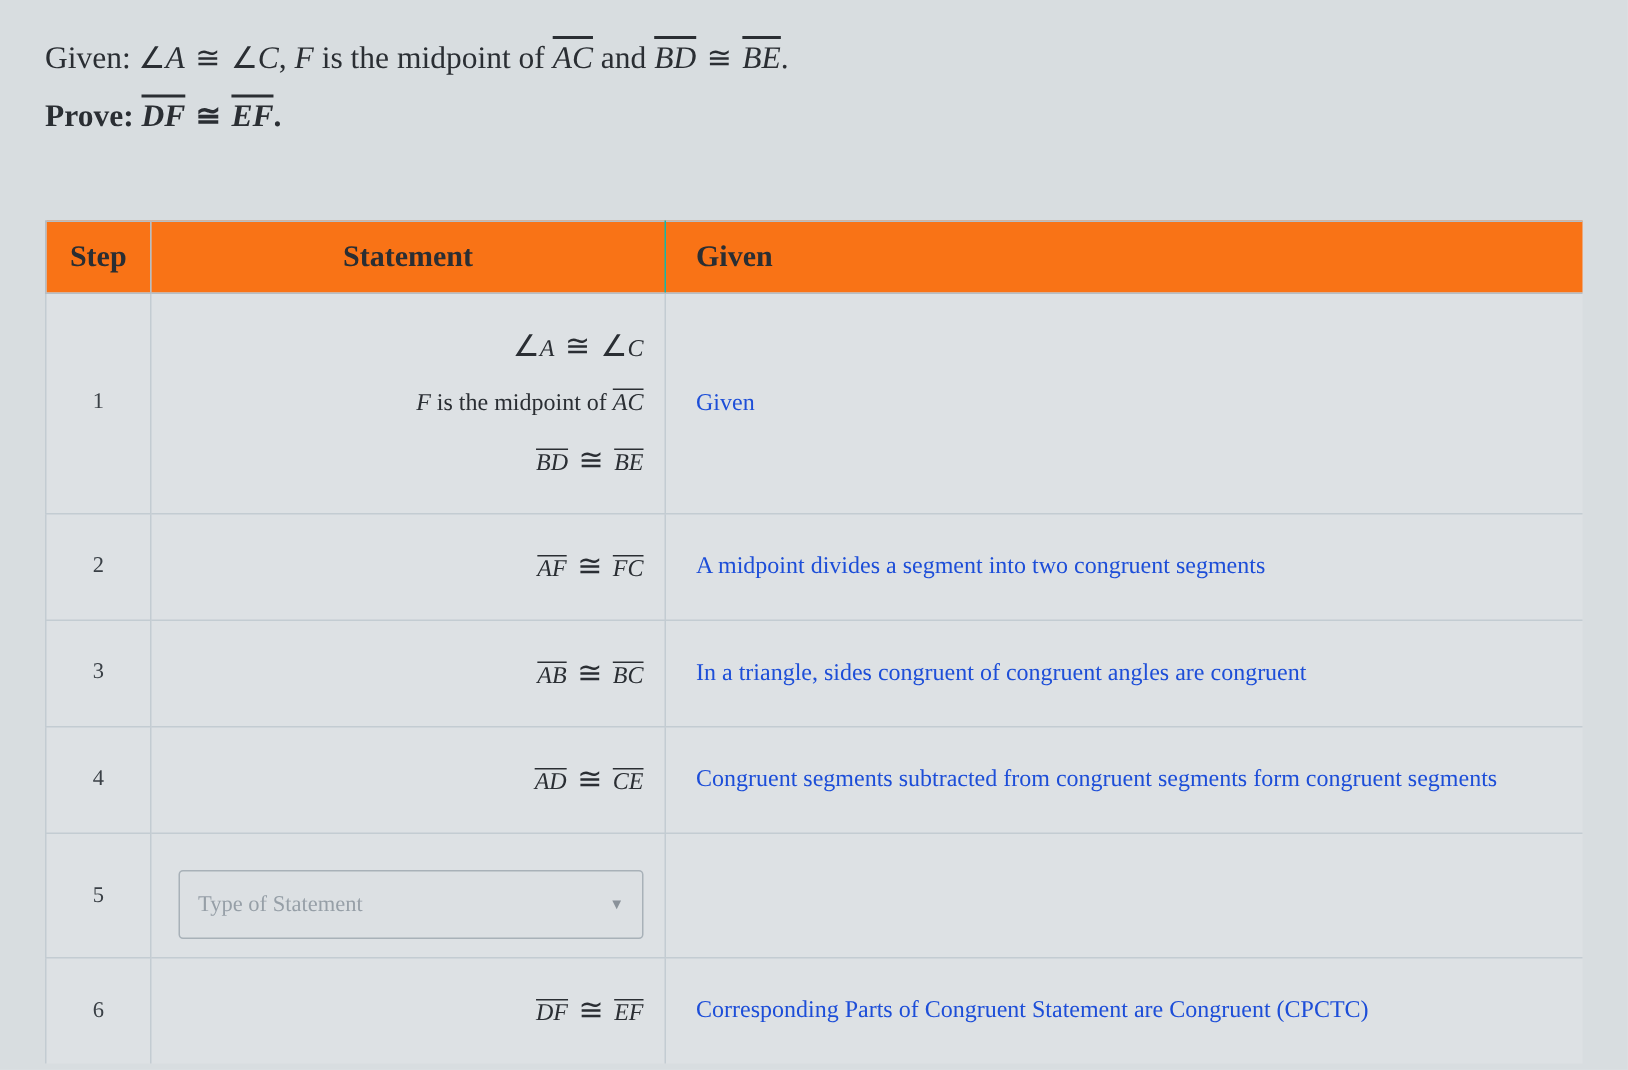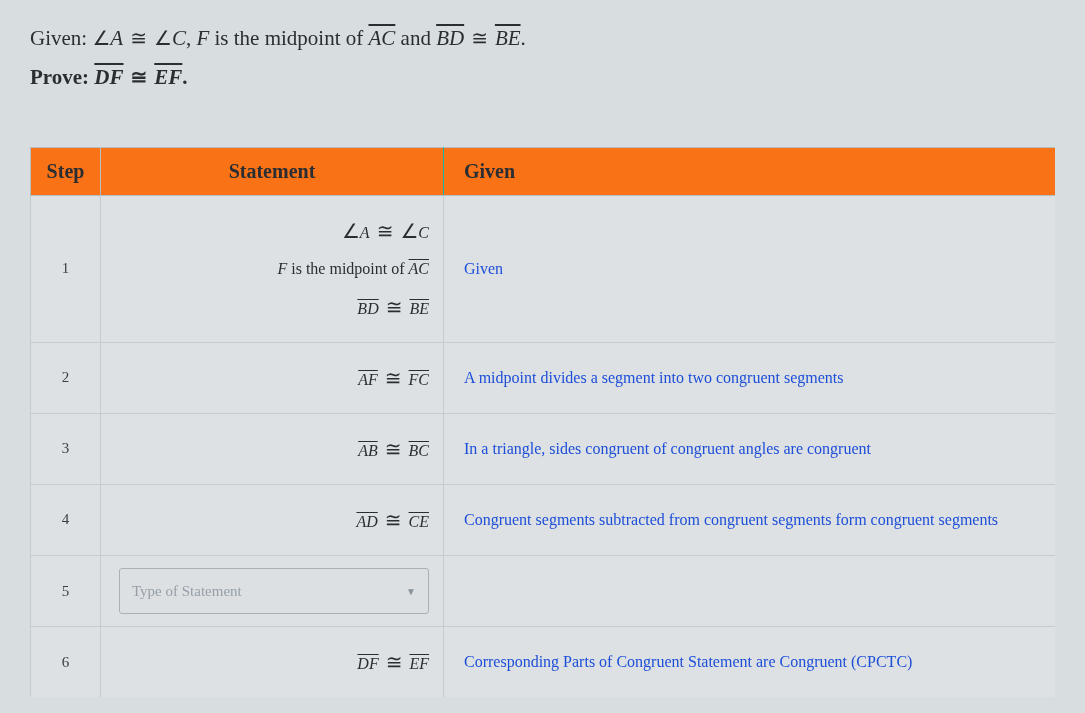--- a/index.html
+++ b/index.html
@@ -103,21 +103,21 @@
       display: flex;
       align-items: center;
       justify-content: space-between;
       border: 1px solid #a8b1b8;
       border-radius: 3px;
       padding: 8px 12px;
       background: #dce0e3;
       color: #969fa7;
       font-size: 15px;
       width: 310px;
-      margin: 0 auto 0 4px;
+      margin: 12px auto 0 4px;
       gap: 22px;
     }
     .dropdown-caret {
       font-size: 10px;
       color: #8a929a;
     }
   </style>
 </head>
 <body>
 

